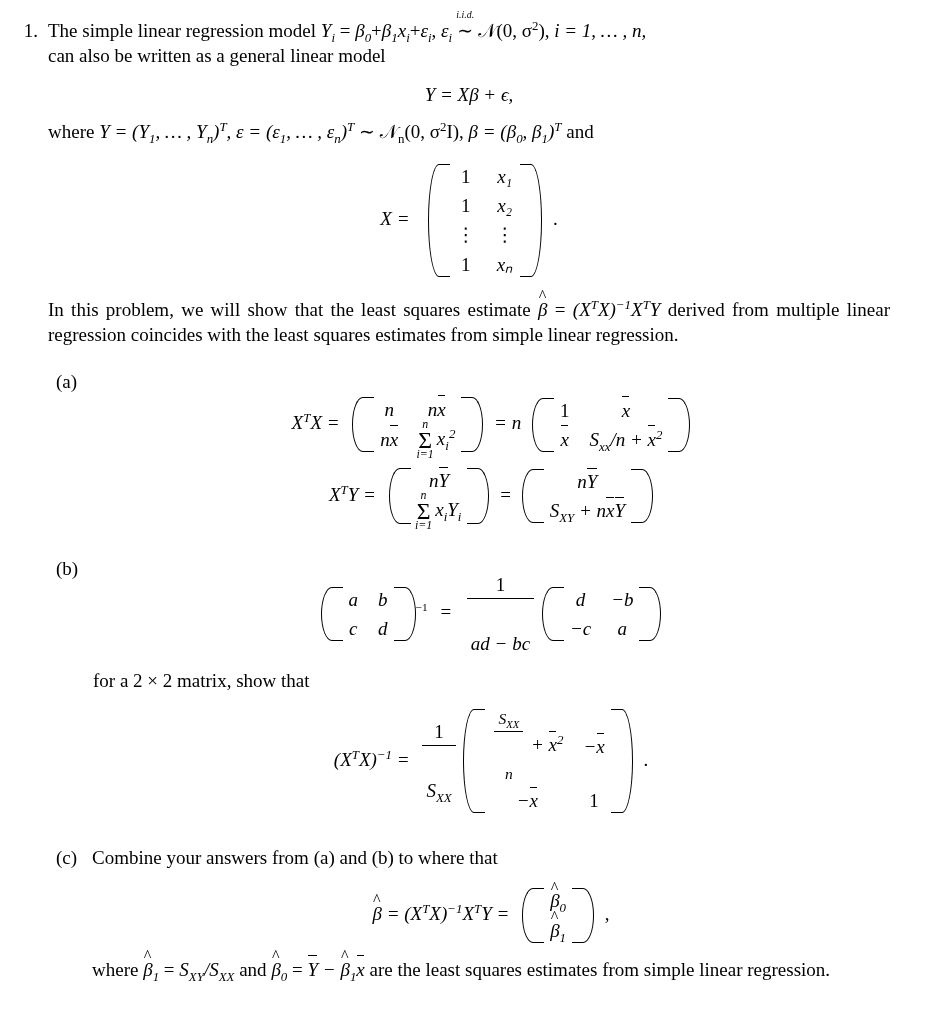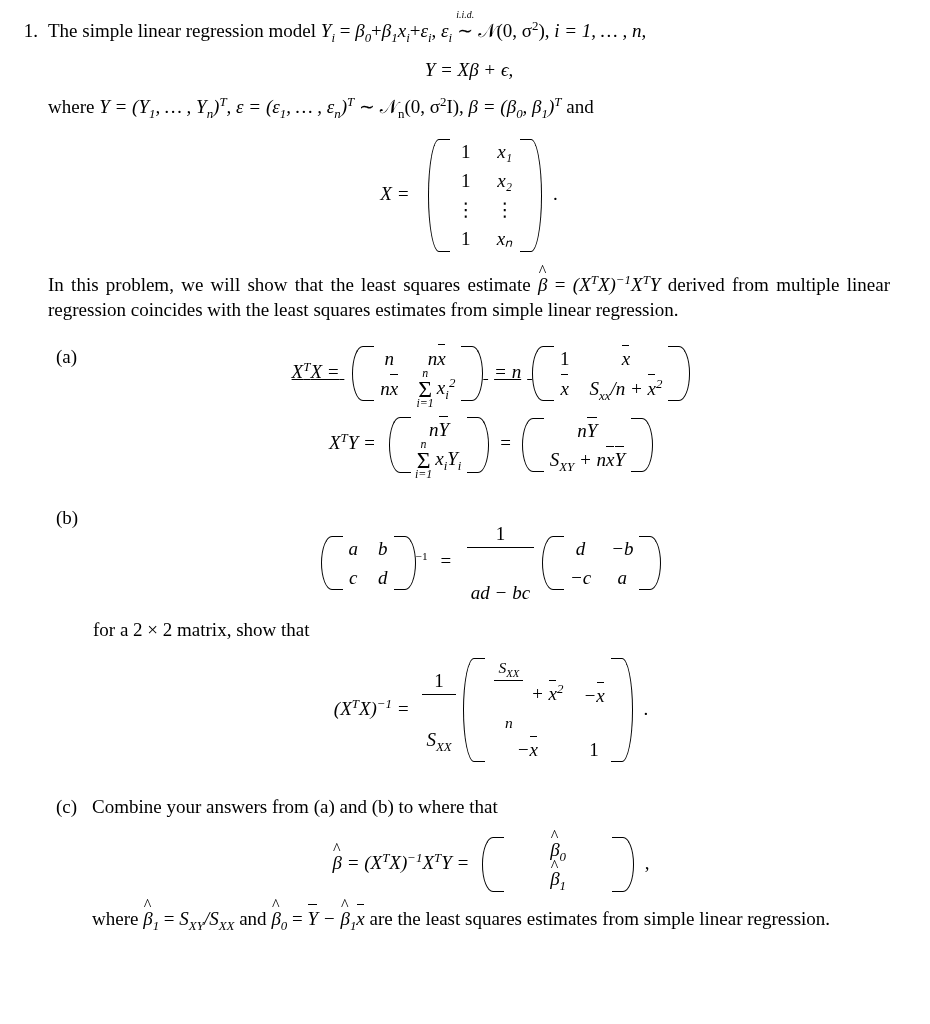--- a/index.html
+++ b/index.html
@@ -186,20 +186,21 @@
 
       <div class="para nj">
         <span>The simple linear regression model</span>
         <span class="mi"><span>Y</span><sub>i</sub></span>
         <span class="mo">=</span>
         <span class="mi"><span>β</span><sub>0</sub></span><span class="mo">+</span><span class="mi"><span>β</span><sub>1</sub><span>x</span><sub>i</sub></span><span class="mo">+</span><span class="mi"><span>ε</span><sub>i</sub></span><span class="mo">,</span>
         <span class="mi"><span>ε</span><sub>i</sub></span><span class="iid"><span class="lab">i.i.d.</span><span>∼</span></span><span class="mn"><span>𝒩</span><span>(0, σ</span><sup>2</sup><span>),</span></span>
         <span class="mi">i = 1, … , n,</span>
       </div>
 
+      <div class="para nj">can also be written as a general linear model</div>
 
       <div class="display">
         <span class="mi">Y = Xβ + ϵ,</span>
       </div>
 
       <div class="para nj">
         <span>where</span>
         <span class="mi"><span>Y = (Y</span><sub>1</sub><span>, … , Y</span><sub>n</sub><span>)</span><sup>T</sup></span><span class="mi"><span>, ε = (ε</span><sub>1</sub><span>, … , ε</span><sub>n</sub><span>)</span><sup>T</sup></span><span class="mn"><span> ∼ 𝒩</span><sub>n</sub><span>(0, σ</span><sup>2</sup><span>I),</span></span>
         <span class="mi"><span>β = (β</span><sub>0</sub><span>, β</span><sub>1</sub><span>)</span><sup>T</sup></span>
         <span>and</span>
@@ -240,21 +241,21 @@
         <span class="mo">=</span>
         <span class="mi">(X<sup>T</sup>X)<sup>−1</sup>X<sup>T</sup>Y</span>
         derived from multiple linear regression coincides with the least squares estimates from
         simple linear regression.
       </div>
 
       <div class="sub-item" style="margin-top:22px;">
         <div class="sub-label">(a)</div>
         <div class="sub-body">
 
-          <div class="display" style="margin-top:0;text-decoration:underline;">
+          <div class="display" style="margin-top:26px;">
             <span class="mi">X<sup>T</sup>X =</span>
             <span class="matrix" style="margin-left:8px;">
               <span class="paren left"></span>
               <table class="mtx">
                 <tbody>
                     <tr>
                   <td>n</td>
                   <td>n<span class="ovb">x</span></td>
                 </tr>
                 <tr>
@@ -402,21 +403,21 @@
         </div>
       </div>
 
       <div class="sub-item" style="margin-top:18px;">
         <div class="sub-label">(c)</div>
         <div class="sub-body">
           <div class="para nj">Combine your answers from (a) and (b) to where that</div>
 
           <div class="display" style="margin-top:16px;">
             <span class="mi"><span class="hat">β</span> = (X<sup>T</sup>X)<sup>−1</sup>X<sup>T</sup>Y =</span>
-            <span class="matrix" style="margin-left:8px;gap:40px;">
+            <span class="matrix" style="margin-left:8px;">
               <span class="paren left"></span>
               <table class="mtx">
                 <tbody>
                     <tr>
                   <td><span class="hat">β</span><sub>0</sub></td>
                 </tr>
                 <tr>
                   <td><span class="hat">β</span><sub>1</sub></td>
                 </tr>
               </tbody>

